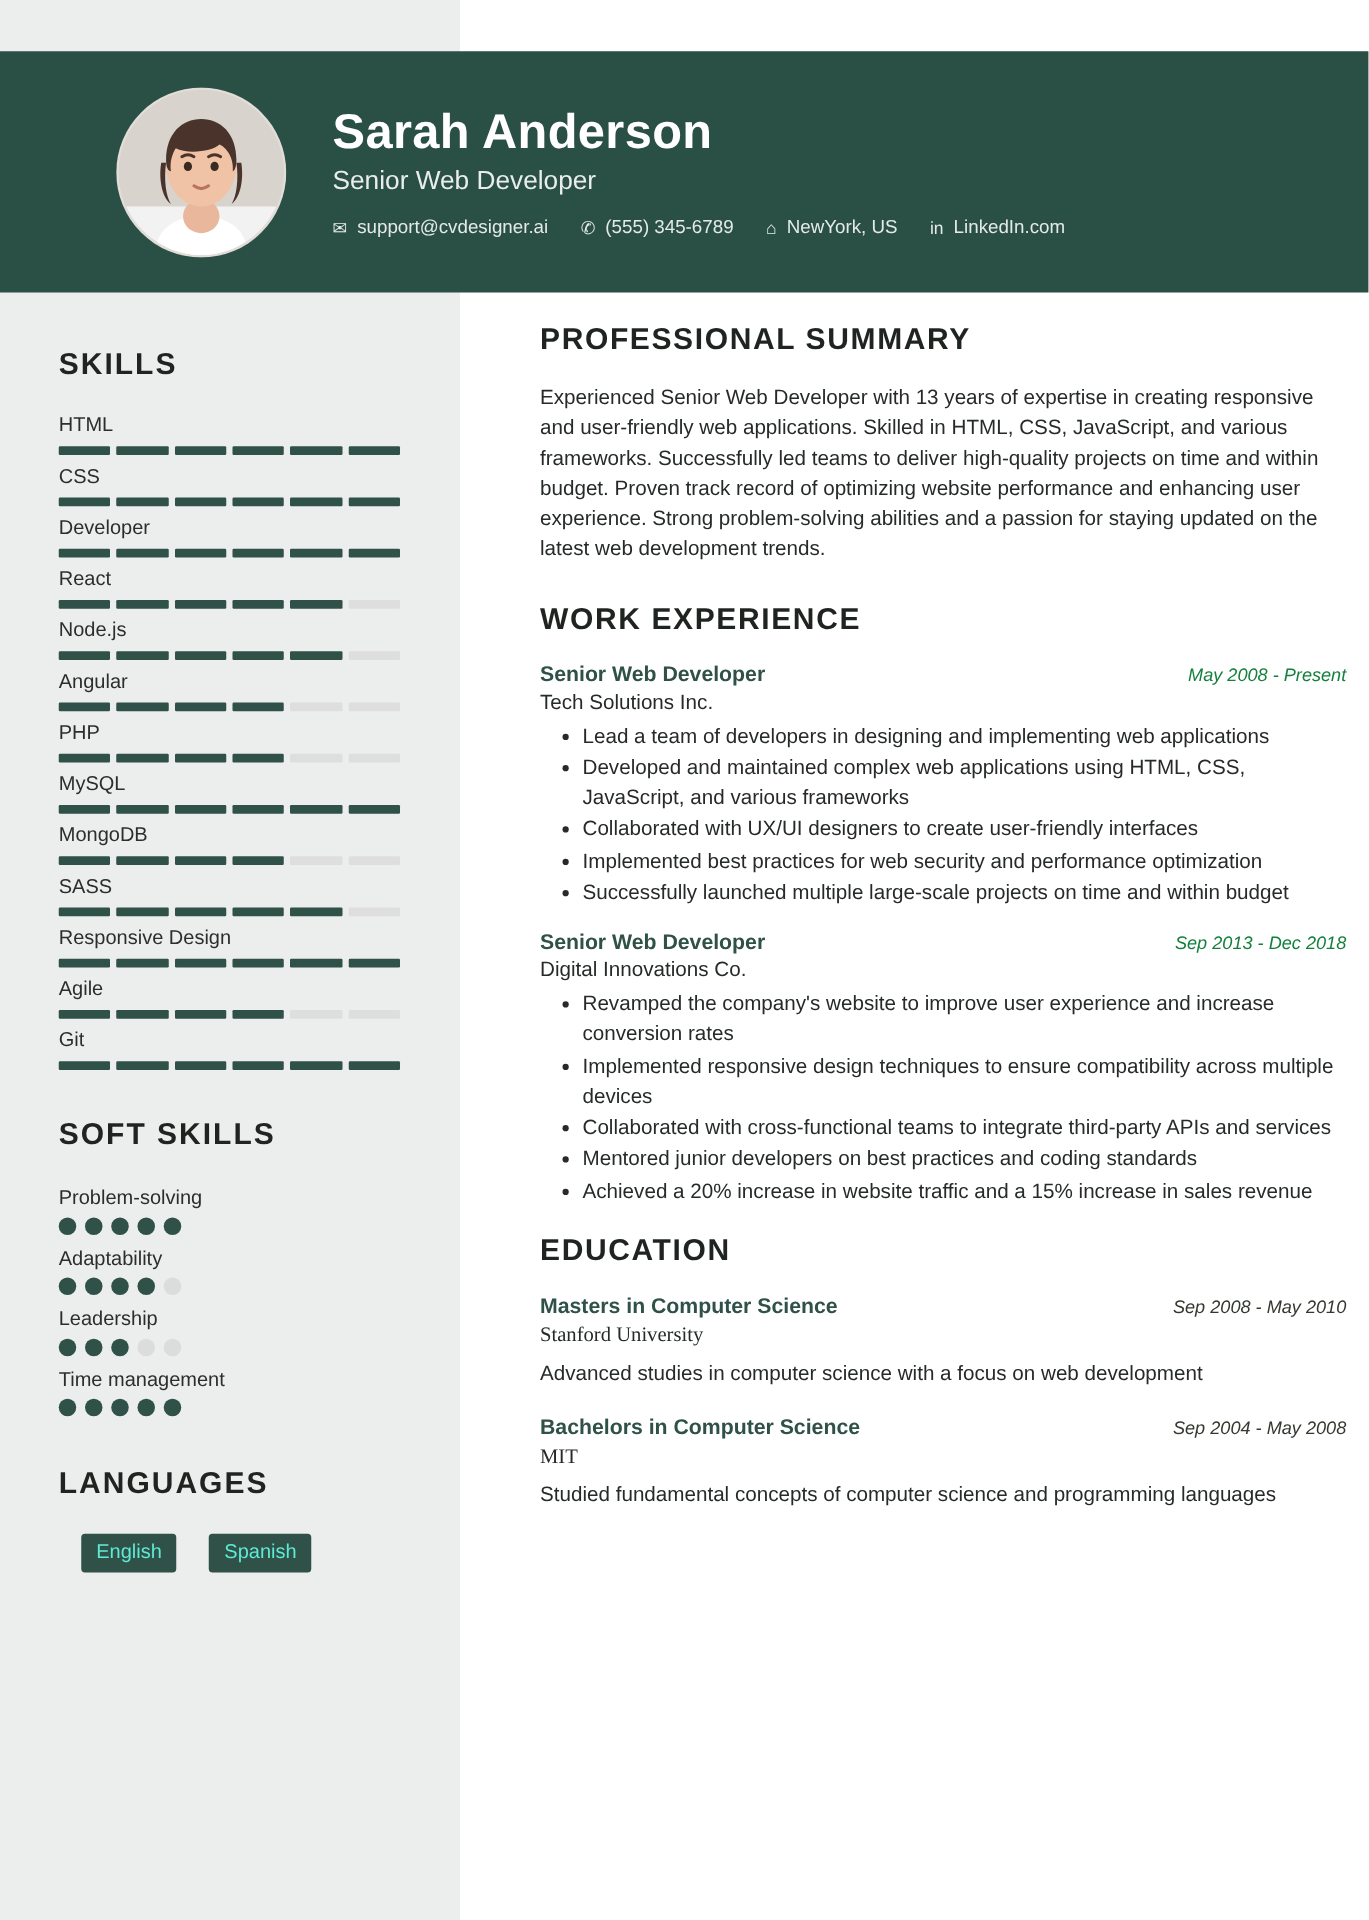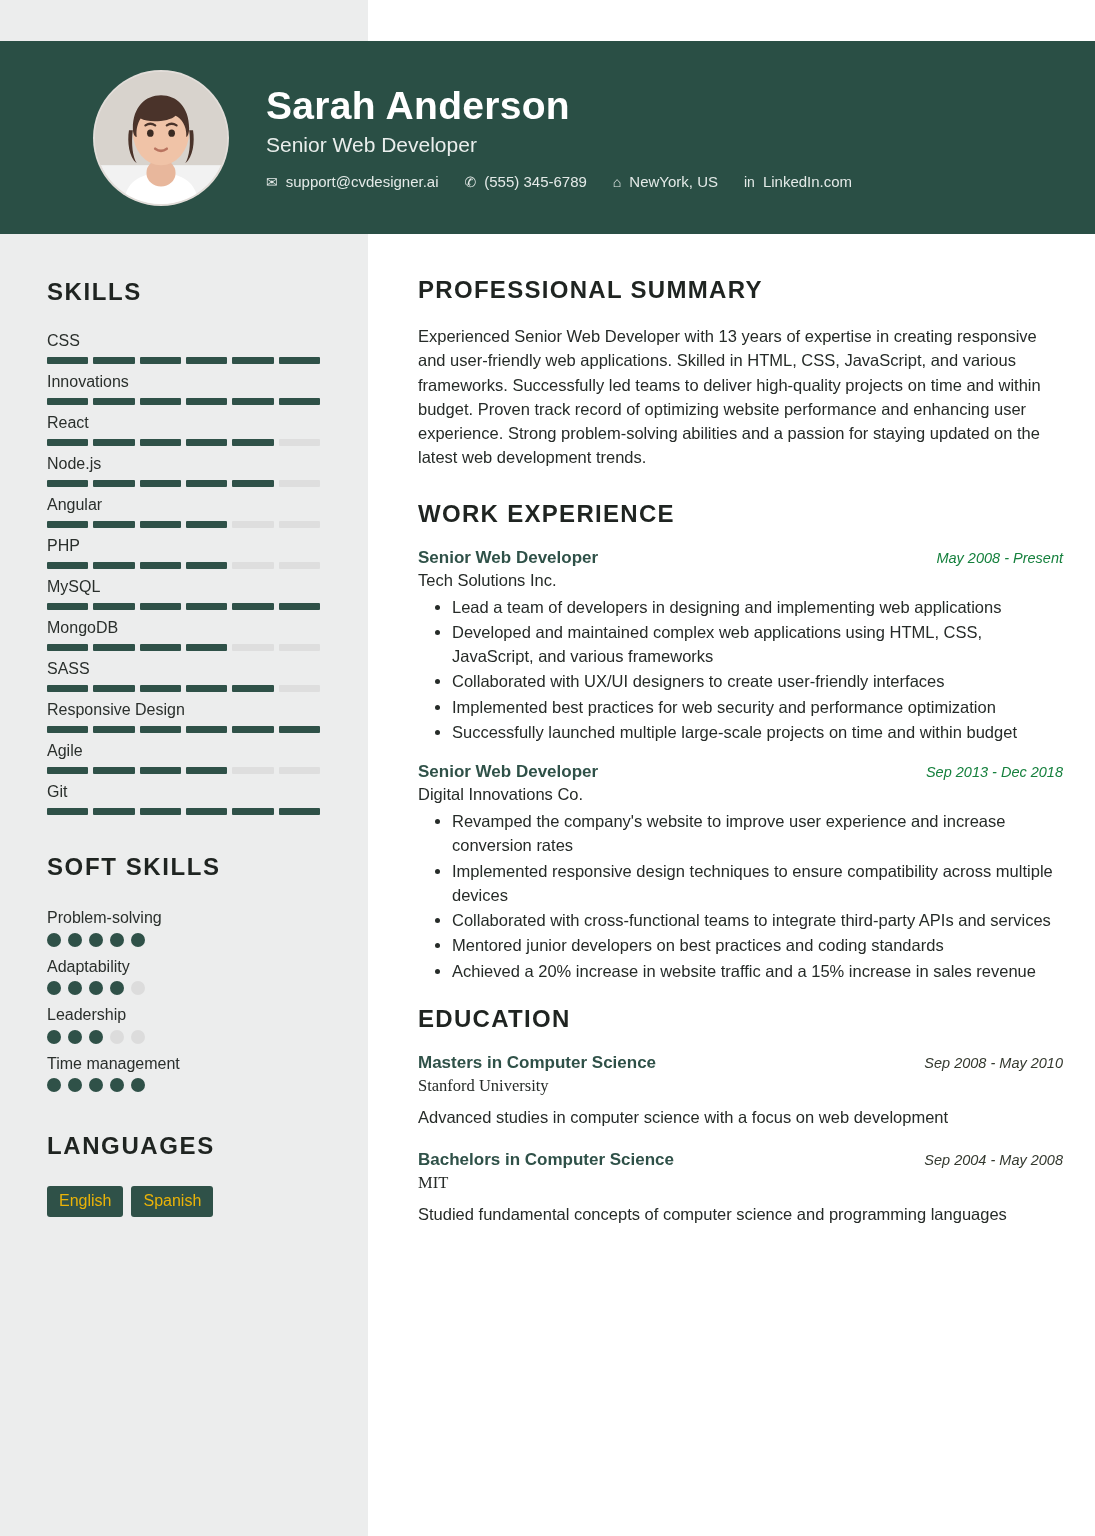--- a/index.html
+++ b/index.html
@@ -124,34 +124,35 @@
     line-height: 1.35;
   }
   .dots { display: flex; gap: 7px; padding-top: 4px; }
   .dot { width: 14px; height: 14px; border-radius: 50%; background: #dcdcdc; }
   .dot.on { background: #2f5148; }
 
   .lang-title { margin-top: 40px; }
   .langs { display: flex; gap: 8px; }
   .lang-chip {
     background: #2f5148;
-    color: #eab308;
+    color: #5eead4;
     font-size: 16px;
     padding: 6px 12px 7px;
     border-radius: 3px;
     line-height: 1.1;
+    margin-left: 18px;
   }
 
   
   .main {
     position: absolute;
-    left: 418px;
+    left: 432px;
     top: 234px;
     width: 645px;
-    padding-top: 42px;
+    padding-top: 24px;
   }
   .sec-title {
     font-size: 24px;
     font-weight: bold;
     letter-spacing: 1.3px;
     color: #1f2421;
     margin-bottom: 20px;
   }
   .summary {
     font-size: 16.5px;
@@ -250,32 +251,43 @@
           <span>LinkedIn.com</span>
         </div>
       </div>
     </div>
   </div>
 
   <div class="sidebar">
     <div class="side-title">SKILLS</div>
     <div id="skills-list">
         <div class="skill">
+          <div class="skill-name">HTML</div>
+          <div class="bar">
+            <div class="seg on"></div>
+            <div class="seg on"></div>
+            <div class="seg on"></div>
+            <div class="seg on"></div>
+            <div class="seg on"></div>
+            <div class="seg on"></div>
+          </div>
+        </div>
+        <div class="skill">
           <div class="skill-name">CSS</div>
           <div class="bar">
             <div class="seg on"></div>
             <div class="seg on"></div>
             <div class="seg on"></div>
             <div class="seg on"></div>
             <div class="seg on"></div>
             <div class="seg on"></div>
           </div>
         </div>
         <div class="skill">
-          <div class="skill-name">Innovations</div>
+          <div class="skill-name">Developer</div>
           <div class="bar">
             <div class="seg on"></div>
             <div class="seg on"></div>
             <div class="seg on"></div>
             <div class="seg on"></div>
             <div class="seg on"></div>
             <div class="seg on"></div>
           </div>
         </div>
         <div class="skill">

